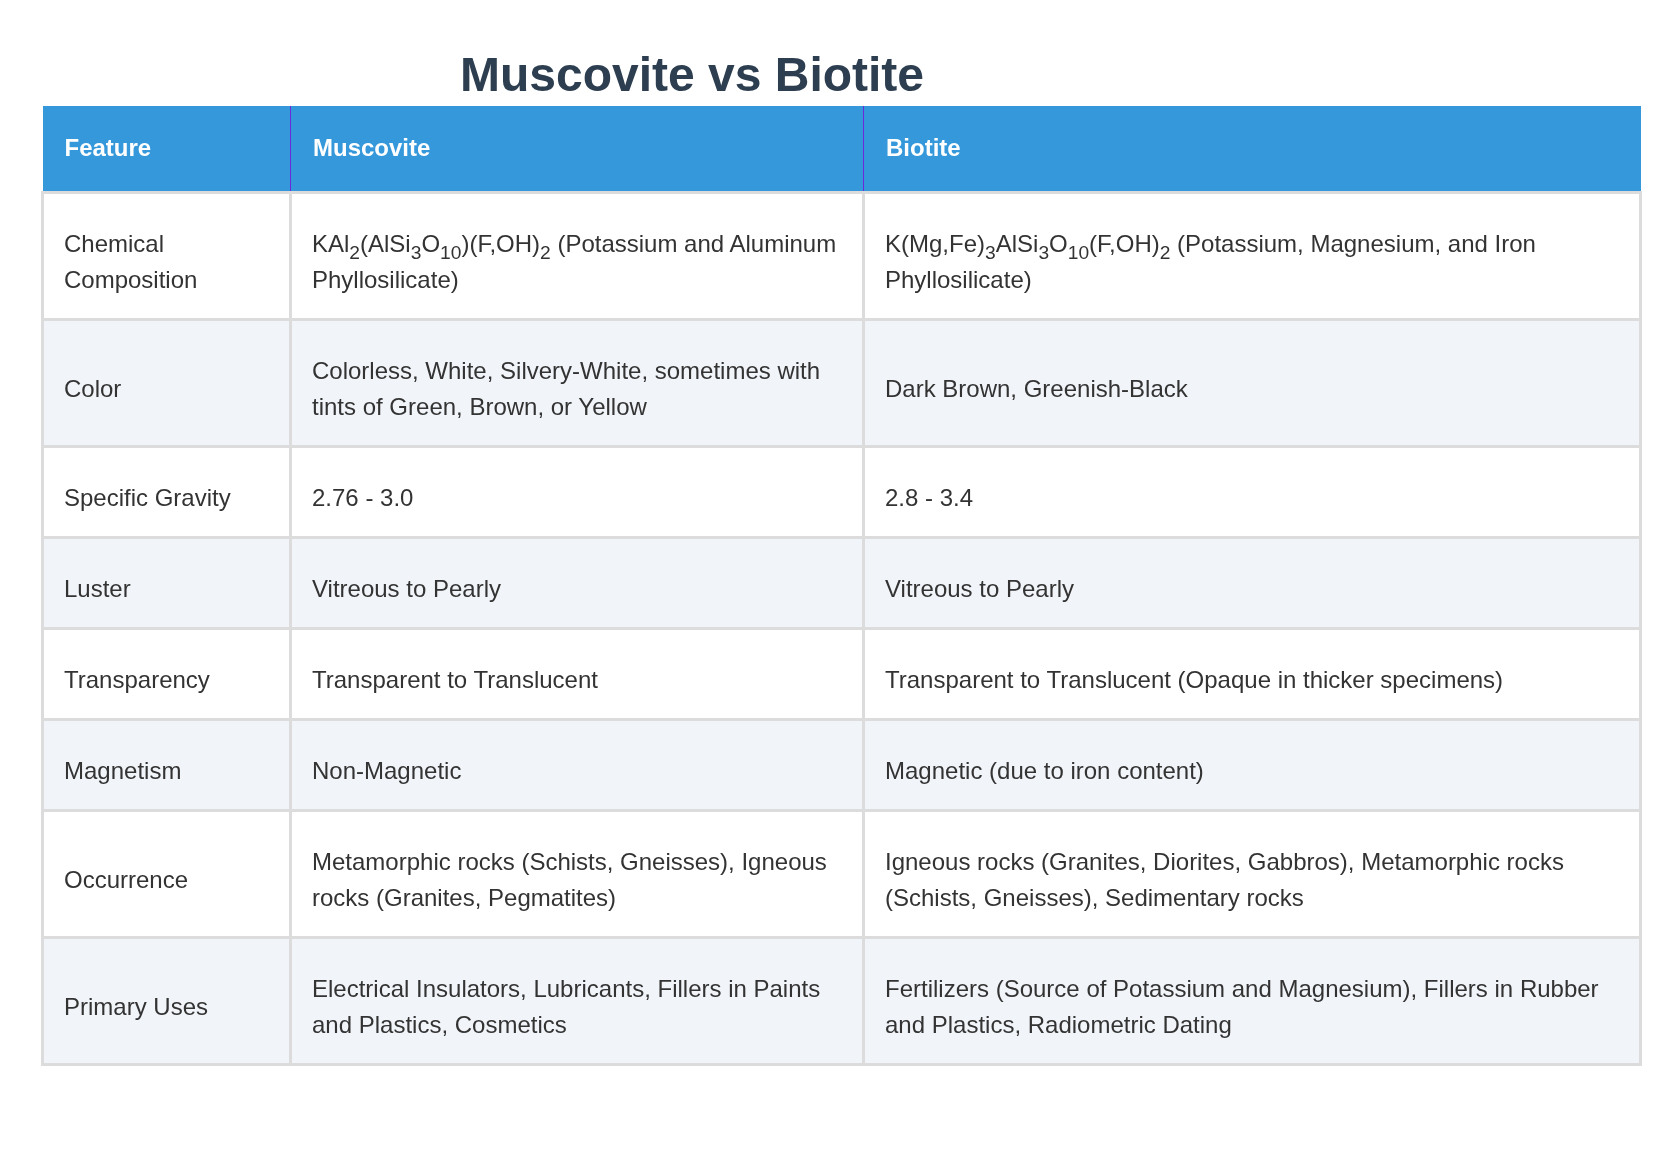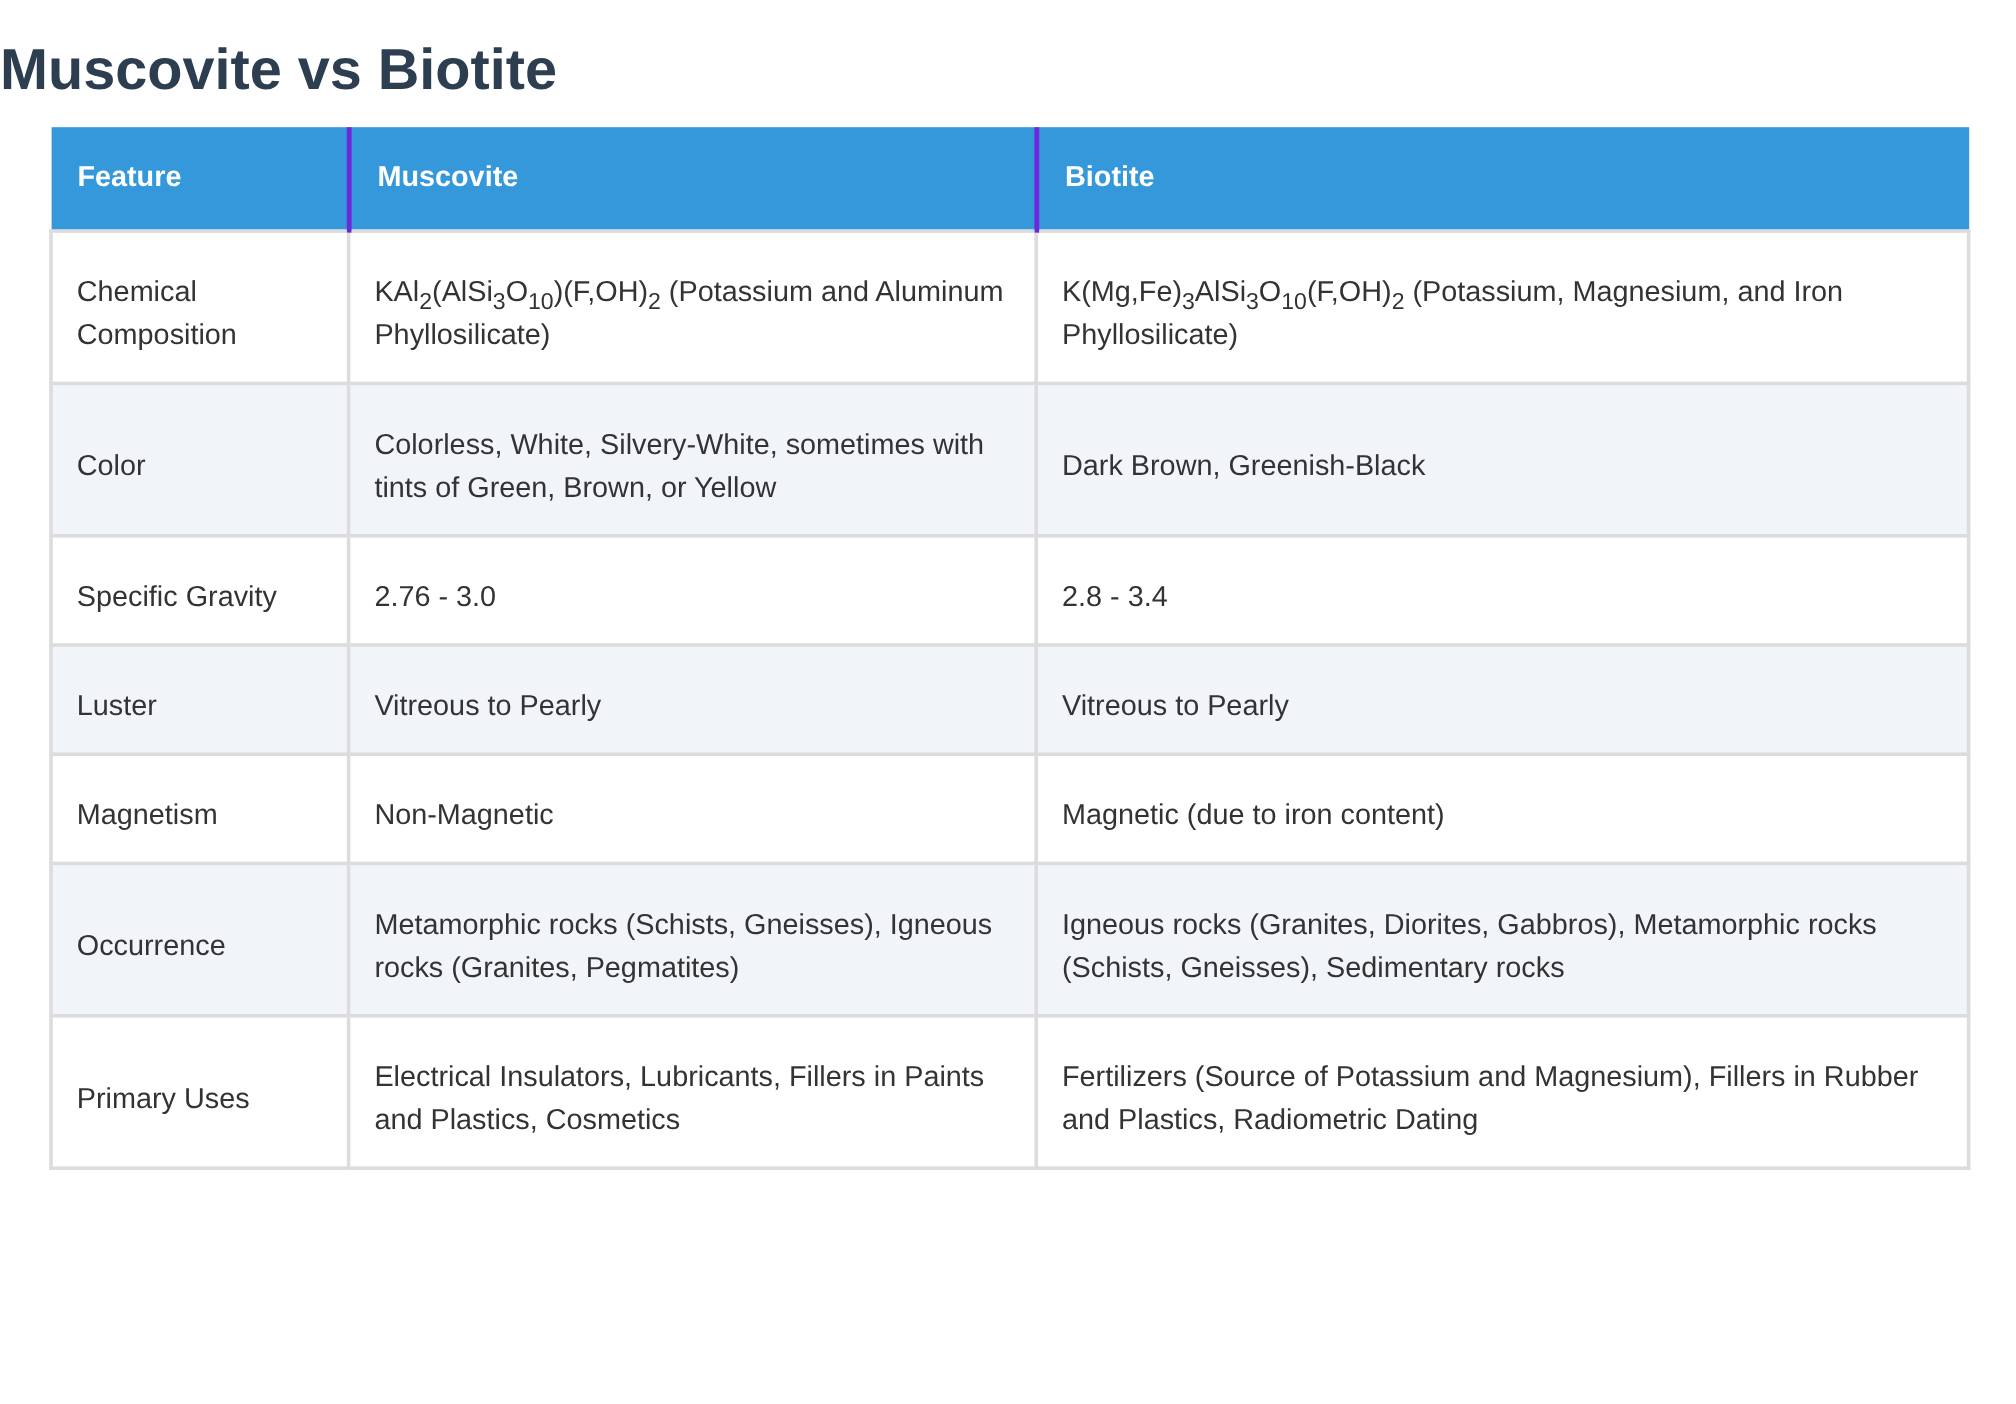--- a/index.html
+++ b/index.html
@@ -13,26 +13,27 @@
       position: relative;
       overflow: hidden;
       font-family: "Liberation Sans", "DejaVu Sans", sans-serif;
       color: #333333;
     }
     .page-title {
       position: absolute;
       left: 0;
       top: 26px;
       width: 1352px;
+      text-align: center;
       font-family: "Liberation Sans", "DejaVu Sans", sans-serif;
       font-weight: bold;
       font-size: 48px;
       line-height: 66px;
       color: #2c3e50;
-      margin: 0;
+      margin: 16px;
     }
     .comparison-table {
       position: absolute;
       left: 41px;
       top: 106px;
       width: 1598px;
       border-collapse: collapse;
       table-layout: fixed;
       font-size: 24px;
       line-height: 36px;
@@ -40,21 +41,21 @@
     .comparison-table col.c1 { width: 248px; }
     .comparison-table col.c2 { width: 573px; }
     .comparison-table col.c3 { width: 777px; }
 
     .comparison-table th {
       background: #3498db;
       color: #ffffff;
       font-weight: bold;
       text-align: left;
       padding: 24px 22px 25px 22px;
-      border-right: 4px solid #6d28d9;
+      border-right: 1px solid #6d28d9;
       border-bottom: 2px solid #5aa9e0;
       vertical-align: middle;
     }
     .comparison-table th:last-child { border-right: none; }
 
     .comparison-table td {
       padding: 32px 20px 20px 20px;
       border: 3px solid #dcdcdc;
       vertical-align: middle;
       color: #333333;
@@ -101,20 +102,25 @@
         <td>Specific Gravity</td>
         <td>2.76 - 3.0</td>
         <td>2.8 - 3.4</td>
       </tr>
       <tr>
         <td>Luster</td>
         <td>Vitreous to Pearly</td>
         <td>Vitreous to Pearly</td>
       </tr>
       <tr>
+        <td>Transparency</td>
+        <td>Transparent to Translucent</td>
+        <td>Transparent to Translucent (Opaque in thicker specimens)</td>
+      </tr>
+      <tr>
         <td>Magnetism</td>
         <td>Non-Magnetic</td>
         <td>Magnetic (due to iron content)</td>
       </tr>
       <tr>
         <td>Occurrence</td>
         <td>Metamorphic rocks (Schists, Gneisses), Igneous rocks (Granites, Pegmatites)</td>
         <td>Igneous rocks (Granites, Diorites, Gabbros), Metamorphic rocks (Schists, Gneisses), Sedimentary rocks</td>
       </tr>
       <tr>

